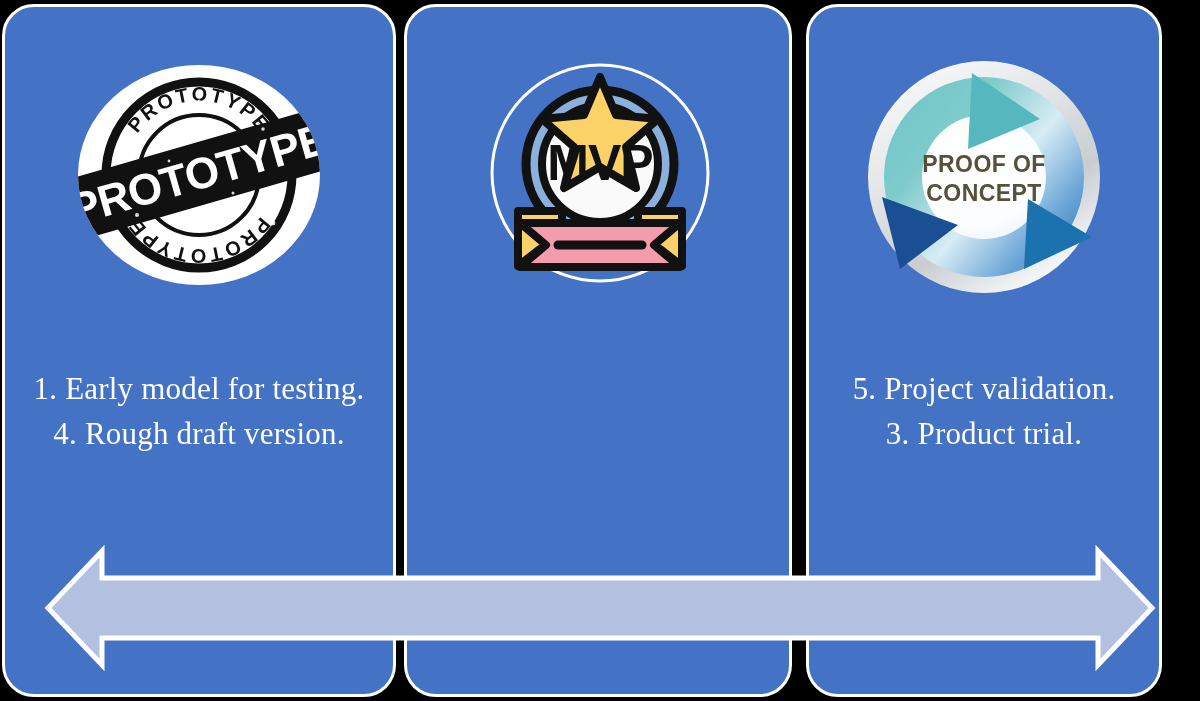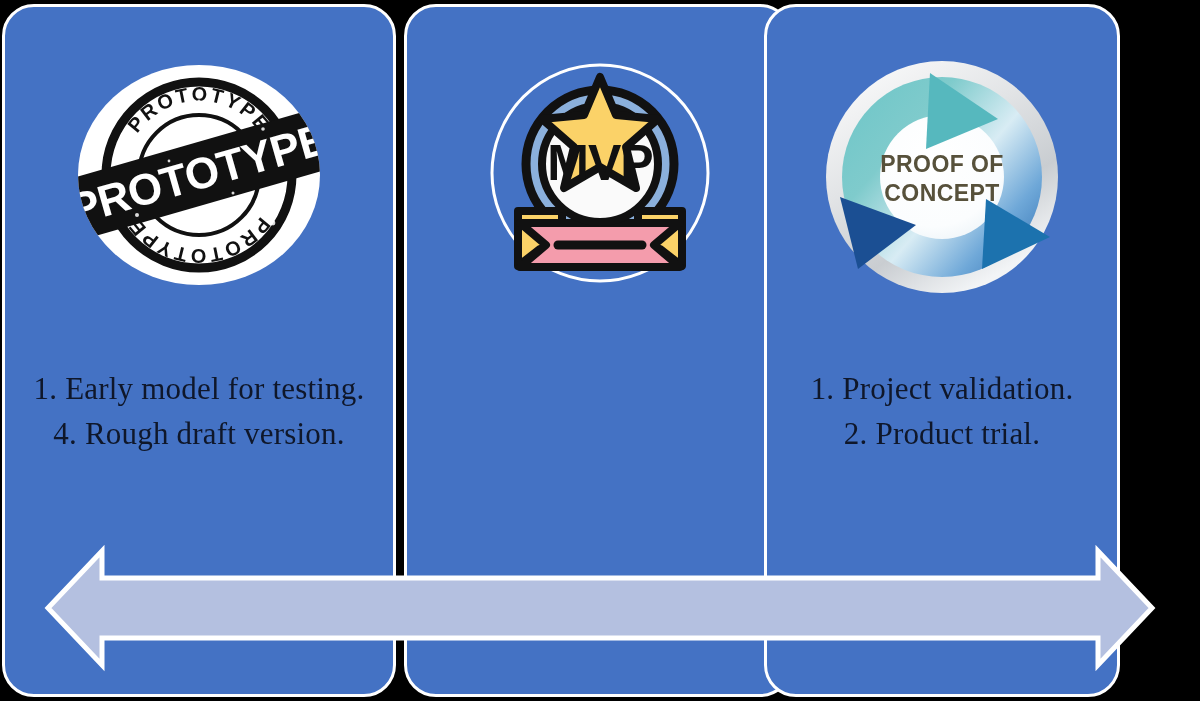--- a/index.html
+++ b/index.html
@@ -25,40 +25,40 @@
     position: absolute;
     top: 4px;
     height: 693px;
     background: #4472C4;
     border: 3px solid #FFFFFF;
     border-radius: 32px;
     box-sizing: border-box;
   }
   #panel-0 { left: 2px;   width: 394px; }
   #panel-1 { left: 404px; width: 388px; }
-  #panel-2 { left: 764px; width: 356px; }
+  #panel-2 { left: 806px; width: 356px; }
 
   
   .icon-wrap {
     position: absolute;
     top: 58px;
     left: 50%;
     transform: translateX(-50%);
     width: 244px;
     height: 224px;
   }
 
   
   .lines {
     position: absolute;
     left: 0;
     right: 0;
     top: 360px;
     text-align: center;
-    color: #0f172a;
+    color: #ffffff;
     font-size: 31px;
     line-height: 1.45;
     letter-spacing: 0.2px;
   }
   .lines .line { display: block; white-space: nowrap; }
   #panel-0 .lines { text-indent: 0; }
 
   
   #arrow {
     position: absolute;
@@ -200,22 +200,22 @@
         <path d="M 20 140 L 96 168 L 38 212 Z" fill="#1B4F93"></path>
 
         <path d="M 166 142 L 230 180 L 162 212 Z" fill="#1C72AE"></path>
 
         <text x="122" y="115" text-anchor="middle" font-family="'Liberation Sans', sans-serif" font-size="23" font-weight="bold" fill="#57513B" letter-spacing="0.4">PROOF OF</text>
         <text x="122" y="144" text-anchor="middle" font-family="'Liberation Sans', sans-serif" font-size="23" font-weight="bold" fill="#57513B" letter-spacing="0.4">CONCEPT</text>
       </svg>
     </div>
 
     <div class="lines">
-      <span class="line">1. Project validation.</span>
-      <span class="line">2. Product trial.</span>
+      <span class="line">5. Project validation.</span>
+      <span class="line">3. Product trial.</span>
     </div>
   </div>
 
   <svg id="arrow" viewBox="0 0 1120 135" xmlns="http://www.w3.org/2000/svg">
     <polygon points="8,68 62,11 62,38 1058,38 1058,11 1112,68 1058,125 1058,98 62,98 62,125" fill="#B4C0E0" stroke="#FFFFFF" stroke-width="5" stroke-linejoin="miter"></polygon>
   </svg>
 
 </div>
 
 </body></html>

